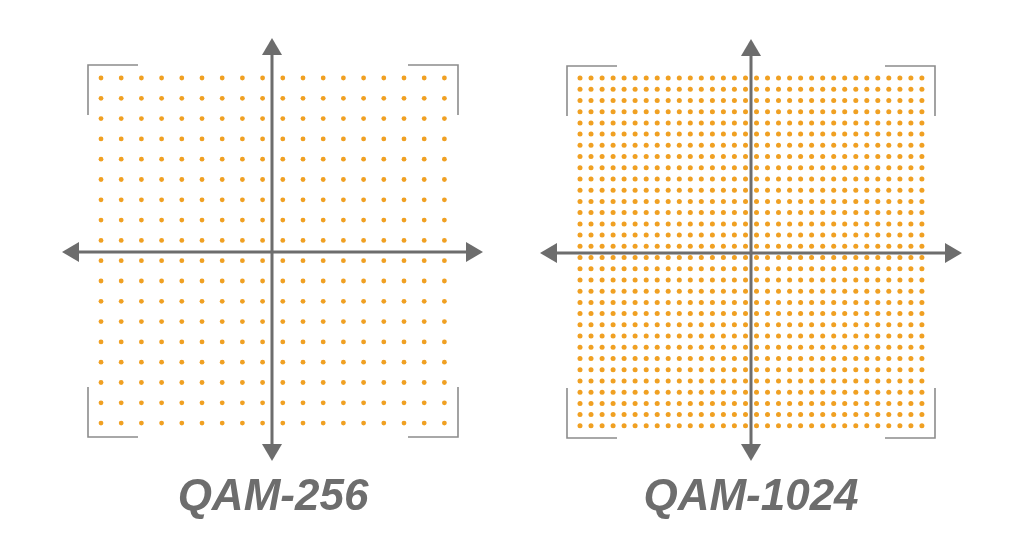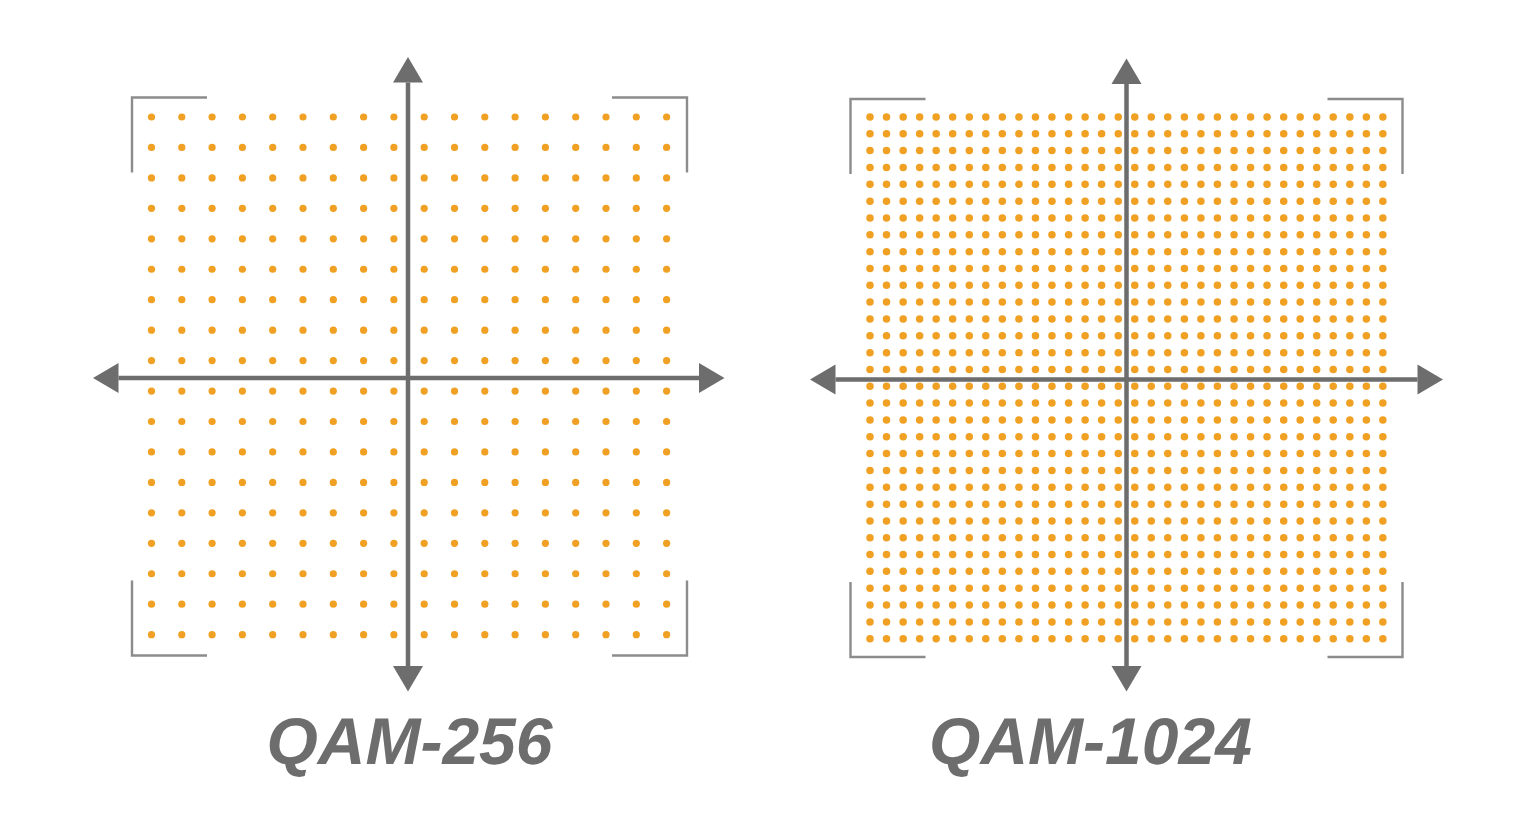--- a/index.html
+++ b/index.html
@@ -3,21 +3,21 @@
   <meta charset="utf-8">
   <style>
     html, body { margin: 0; padding: 0; background: #ffffff; }
     body { width: 1024px; height: 549px; position: relative; overflow: hidden; font-family: "Liberation Sans", sans-serif; }
     .diagram { position: absolute; top: 0; left: 0; width: 1024px; height: 459px; font-style: italic; }
     .label {
       position: absolute; font-family: "Liberation Sans", sans-serif; font-weight: bold;
       font-size: 44px; color: #6d6d6d; text-align: center; line-height: 1; top: 473px;
     }
     #label-left { left: 120px; width: 306px; }
-    #label-right { left: 572px; width: 310px; }
+    #label-right { left: 596px; width: 310px; }
     svg { position: absolute; top: 0; left: 0; }
   </style>
 </head>
 <body>
 
 <div class="diagram">
   <svg id="svg-left" width="1024" height="549" viewBox="0 0 1024 549">
       <g fill="#f0a022">
         <circle cx="101.0" cy="78.0" r="2.4"></circle>
         <circle cx="121.2" cy="78.0" r="2.4"></circle>

